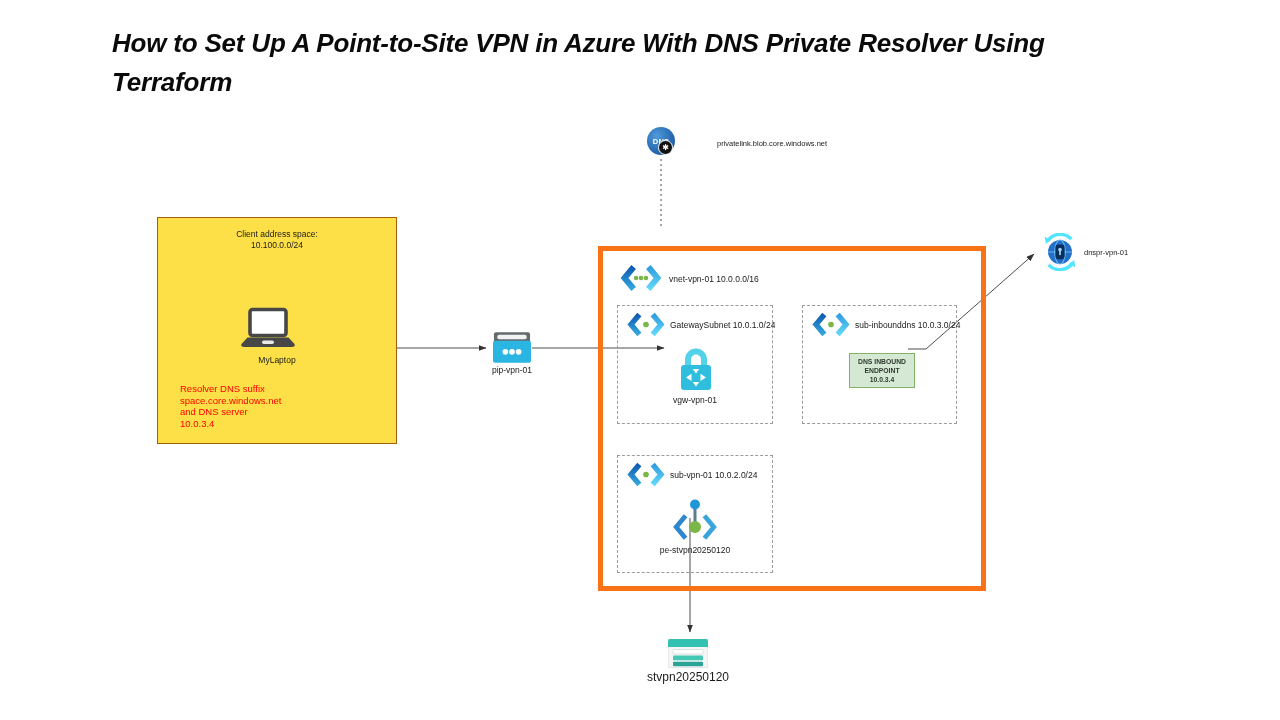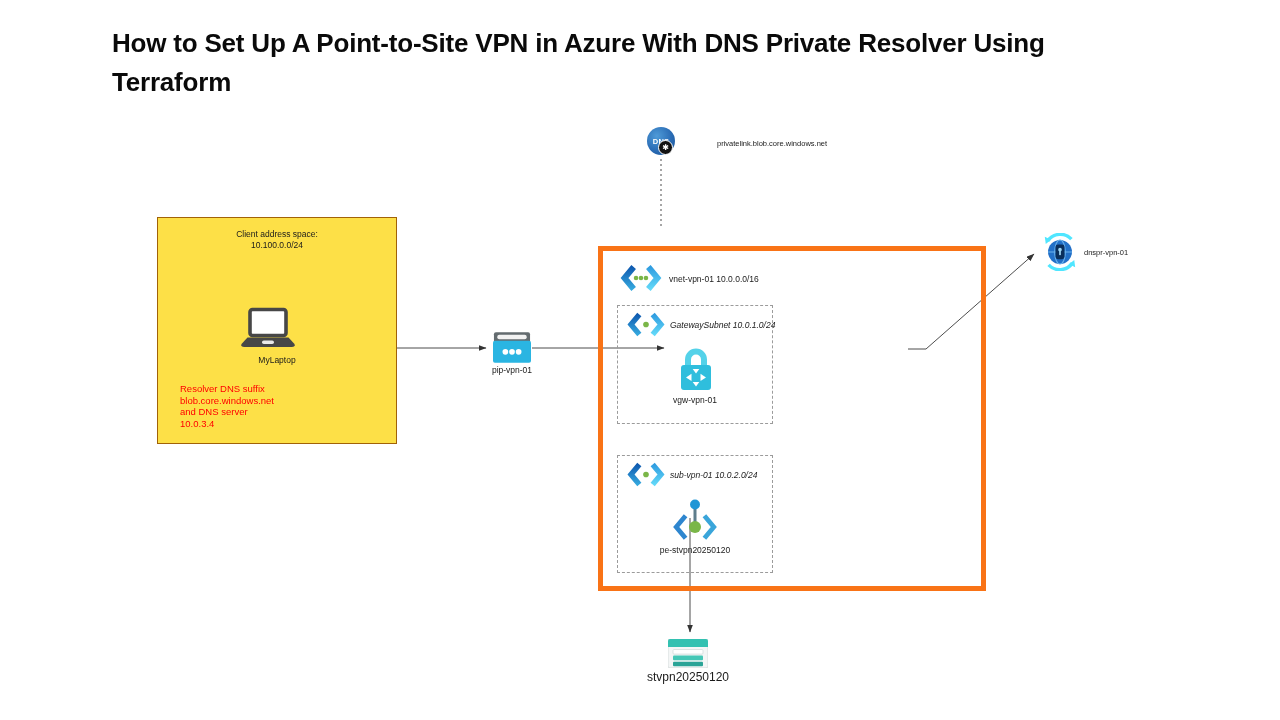--- a/index.html
+++ b/index.html
@@ -7,40 +7,41 @@
     position:relative;width:1280px;height:720px;background:#ffffff;overflow:hidden;
     font-family:"Liberation Sans", sans-serif;color:#1a1a1a;
   }
   .abs{position:absolute;}
   .lbl{font-size:8.5px;color:#1a1a1a;white-space:nowrap;}
   .lbl-c{text-align:center;}
   #title{
     left:112px;top:24px;width:1015px;
     font-size:26px;font-weight:700;line-height:39px;color:#0a0a0a;
     letter-spacing:-0.2px;
+    font-style:italic;
   }
   
   #client-box{left:157px;top:217px;width:238px;height:225px;border:1px solid #a16207;background:#fde047;}
   #client-address{left:0;top:11px;width:100%;text-align:center;font-size:8.5px;line-height:11px;}
   #laptop-icon{left:81px;top:89px;width:58px;height:43px;}
   #laptop-label{left:0;top:137px;width:100%;}
   #client-note{left:22px;top:165px;font-size:9.5px;line-height:11.5px;color:#ff0000;}
   
   #pip-icon{left:493px;top:332px;width:38px;height:31px;}
   #pip-label{left:472px;top:365px;width:80px;}
   
   #vnet-box{left:598px;top:246px;width:378px;height:335px;border:5px solid #f97316;background:transparent;}
   .subnet-box{border:1px dashed #9b9b9b;position:absolute;}
   #vnet-icon{left:16px;top:13px;width:44px;height:28px;}
   #vnet-label{left:66px;top:23px;}
   #gw-box{left:14px;top:54px;width:154px;height:117px;}
   #dns-box{left:199px;top:54px;width:153px;height:117px;}
   #vpn-box{left:14px;top:204px;width:154px;height:116px;}
   .subnet-icon{left:8px;top:6px;width:40px;height:25px;position:absolute;}
-  .subnet-label{left:52px;top:14px;position:absolute;font-style:italic;}
+  .subnet-label{left:52px;top:14px;position:absolute;}
   #vgw-icon{left:58px;top:40px;width:40px;height:46px;}
   #vgw-label{left:0;top:89px;width:100%;}
   #endpoint-box{
     left:46px;top:47px;width:64px;height:33px;
     background:#d5e8d4;border:1px solid #82b366;
     font-size:6.8px;line-height:9px;text-align:center;color:#2d3b2d;
     display:flex;flex-direction:column;justify-content:center;font-weight:600;
   }
   #pe-icon{left:50px;top:40px;width:54px;height:47px;}
   #pe-label{left:0;top:89px;width:100%;}
@@ -107,21 +108,21 @@
     <div id="laptop-icon" class="abs">
       <svg viewBox="0 0 58 42" width="58" height="43">
         <rect x="11" y="2" width="36" height="26" rx="2.5" fill="#ffffff" stroke="#474747" stroke-width="3.6"></rect>
         <path d="M8.5 30 h41 l6 6.5 q1 3 -2.5 3 h-48 q-3.5 0 -2.5 -3 z" fill="#474747"></path>
         <rect x="23" y="33" width="12" height="3.6" rx="1.8" fill="#e9e9e9"></rect>
       </svg>
     </div>
     <div id="laptop-label" class="abs lbl lbl-c">MyLaptop</div>
     <div id="client-note" class="abs">
       <div>Resolver DNS suffix</div>
-      <div>blob.core.windows.net</div>
+      <div>space.core.windows.net</div>
       <div>and DNS server</div>
       <div>10.0.3.4</div>
     </div>
   </div>
 
   <div id="pip-icon" class="abs">
     <svg viewBox="0 0 40 32" width="38" height="31">
       <rect x="1" y="0" width="38" height="15" rx="2" fill="#636b6f"></rect>
       <rect x="4.5" y="2.5" width="31" height="4.8" rx="2.2" fill="#f2f2f2"></rect>
       <rect x="0" y="9" width="40" height="23" rx="2" fill="#2ab5e2"></rect>
@@ -159,20 +160,35 @@
           <rect x="5" y="19" width="30" height="25" rx="3" fill="#2fbedd"></rect>
           <path d="M16.7 23 h6.6 l-3.3 4.6 z" fill="#ffffff"></path>
           <path d="M16.7 36 h6.6 l-3.3 4.6 z" fill="#ffffff"></path>
           <path d="M15.5 27.8 V35 L10 31.4 Z" fill="#ffffff"></path>
           <path d="M24.5 27.8 V35 L30 31.4 Z" fill="#ffffff"></path>
         </svg>
       </div>
       <div id="vgw-label" class="abs lbl lbl-c">vgw-vpn-01</div>
     </div>
 
+    <div id="dns-box" class="subnet-box">
+      <div class="subnet-icon">
+        <svg viewBox="0 0 48 30" width="40" height="25">
+          <path d="M16 3 L6 15 L16 27" stroke="url(#chevL)" stroke-width="6.5" fill="none"></path>
+          <path d="M32 3 L42 15 L32 27" stroke="url(#chevR)" stroke-width="6.5" fill="none"></path>
+          <circle cx="24" cy="15" r="3.4" fill="#7ab648"></circle>
+        </svg>
+      </div>
+      <div class="subnet-label lbl">sub-inbounddns 10.0.3.0/24</div>
+      <div id="endpoint-box" class="abs">
+        <div>DNS INBOUND</div>
+        <div>ENDPOINT</div>
+        <div>10.0.3.4</div>
+      </div>
+    </div>
 
     <div id="vpn-box" class="subnet-box">
       <div class="subnet-icon">
         <svg viewBox="0 0 48 30" width="40" height="25">
           <path d="M16 3 L6 15 L16 27" stroke="url(#chevL)" stroke-width="6.5" fill="none"></path>
           <path d="M32 3 L42 15 L32 27" stroke="url(#chevR)" stroke-width="6.5" fill="none"></path>
           <circle cx="24" cy="15" r="3.4" fill="#7ab648"></circle>
         </svg>
       </div>
       <div class="subnet-label lbl">sub-vpn-01 10.0.2.0/24</div>

